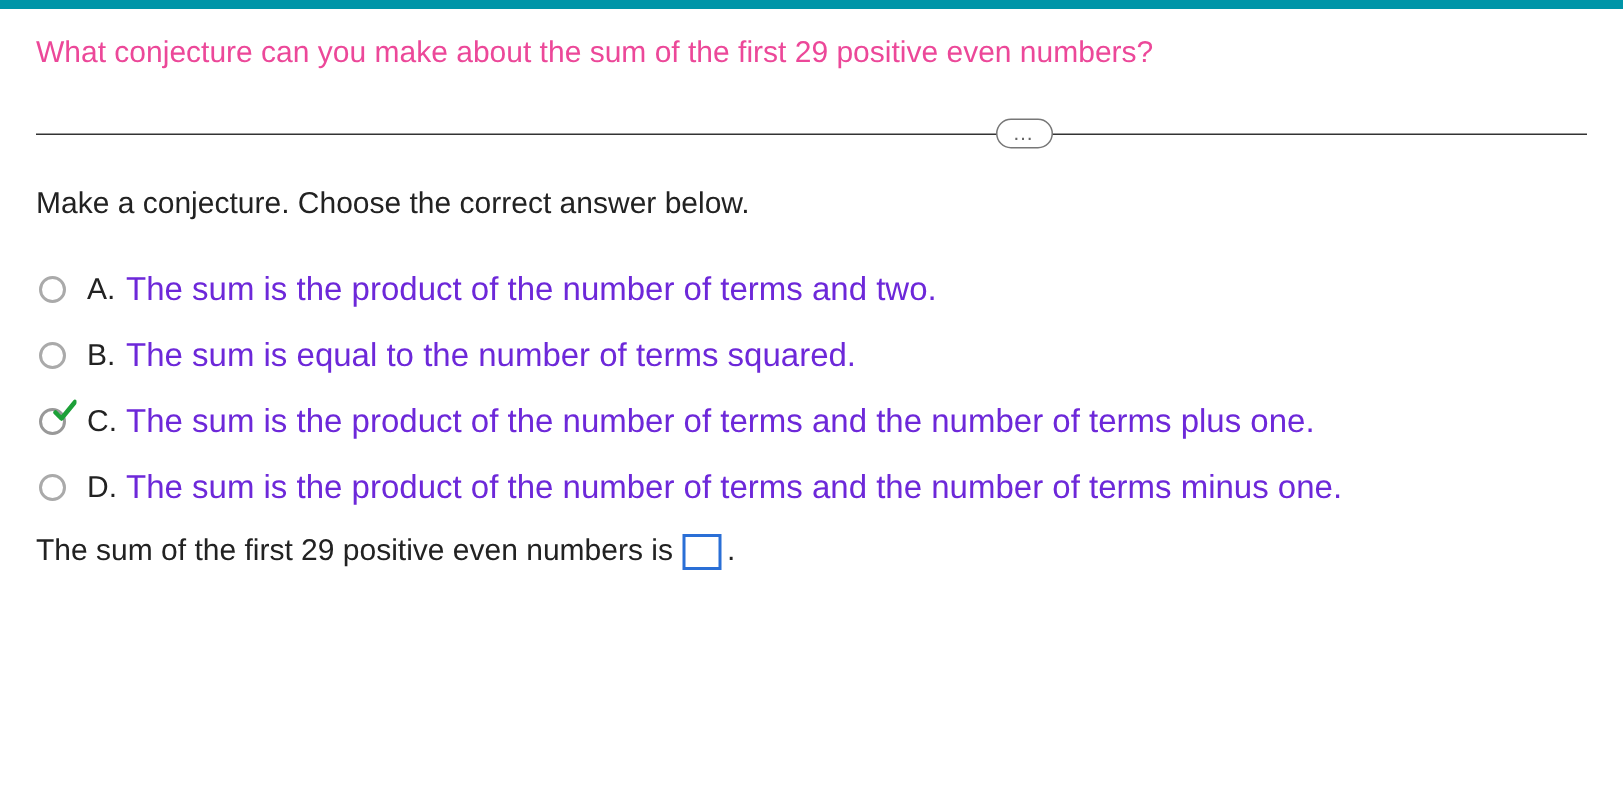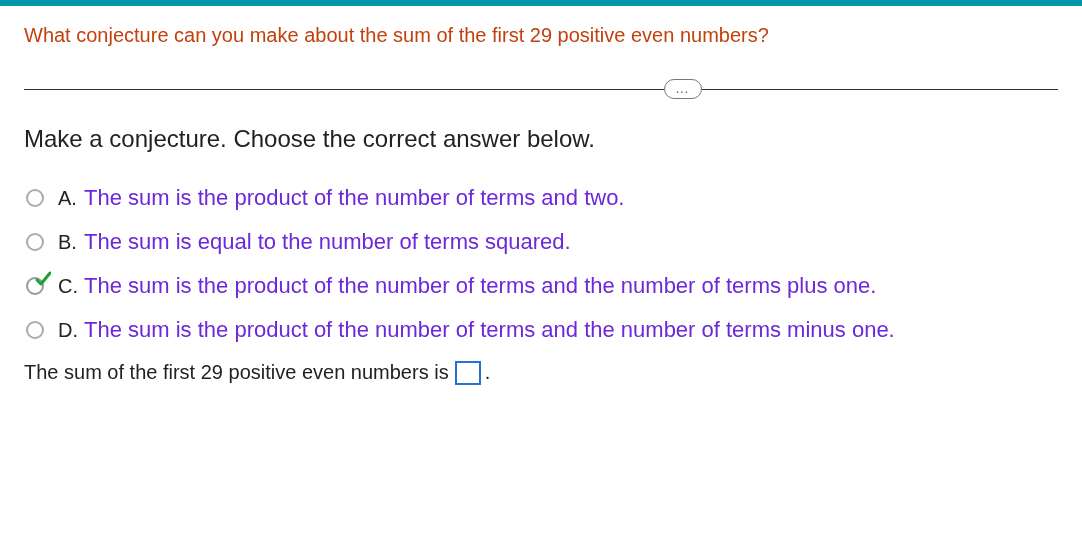--- a/index.html
+++ b/index.html
@@ -14,21 +14,21 @@
   .topbar {
     height: 6px;
     background: #0095a8;
     width: 100%;
   }
   .content {
     padding: 18px 24px 24px 24px;
   }
   .question {
     font-size: 20px;
-    color: #c2410c;
+    color: #ec4899;
     margin-bottom: 30px;
   }
   .divider-wrap {
     position: relative;
     height: 24px;
     margin-bottom: 24px;
   }
   .divider-line {
     position: absolute;
     left: 0; right: 0; top: 50%;
@@ -44,21 +44,21 @@
     border: 1px solid #777;
     border-radius: 12px;
     padding: 1px 10px 3px 10px;
     font-size: 14px;
     color: #666;
     letter-spacing: 2px;
     line-height: 1;
     cursor: pointer;
   }
   .instruction {
-    font-size: 24px;
+    font-size: 20px;
     color: #222;
     margin-bottom: 32px;
   }
   .options { margin-left: 2px; }
   .option-row {
     display: flex;
     align-items: center;
     margin-bottom: 18px;
     cursor: pointer;
   }

